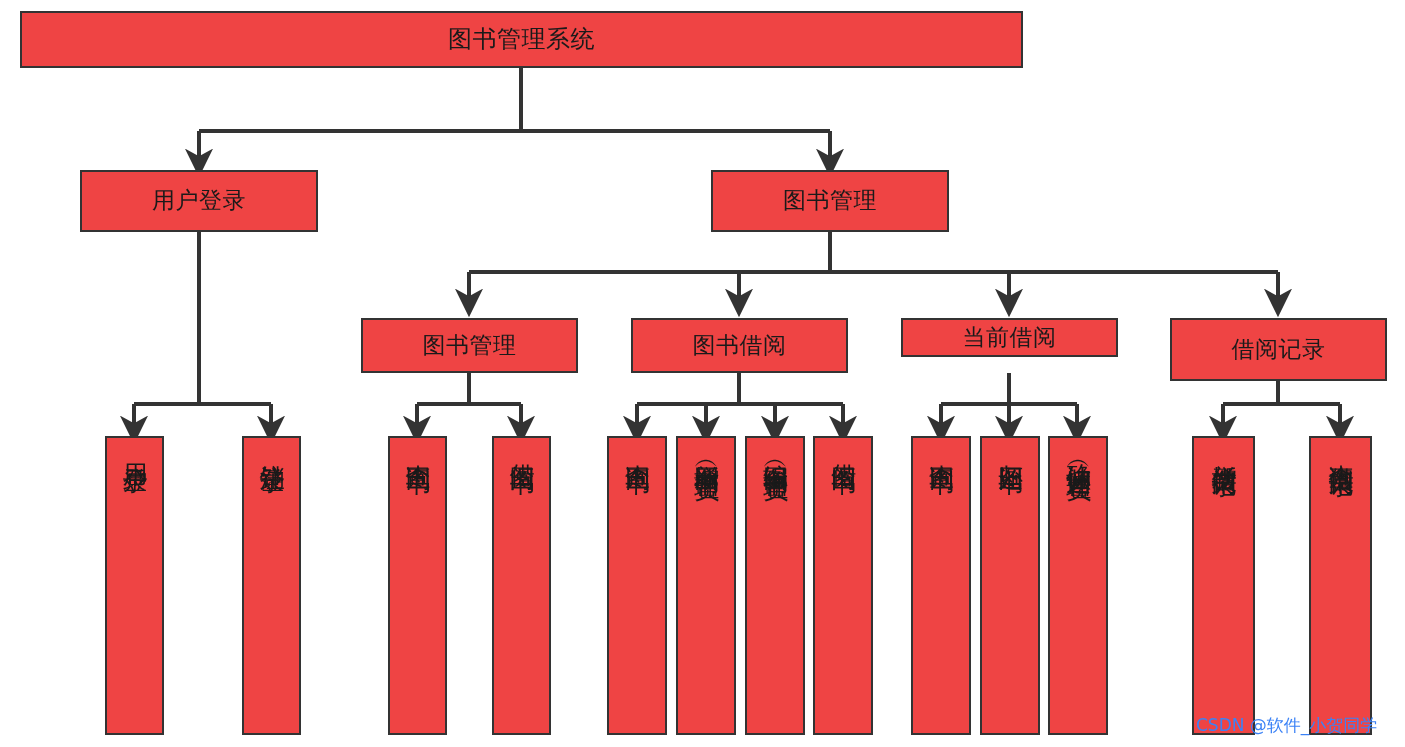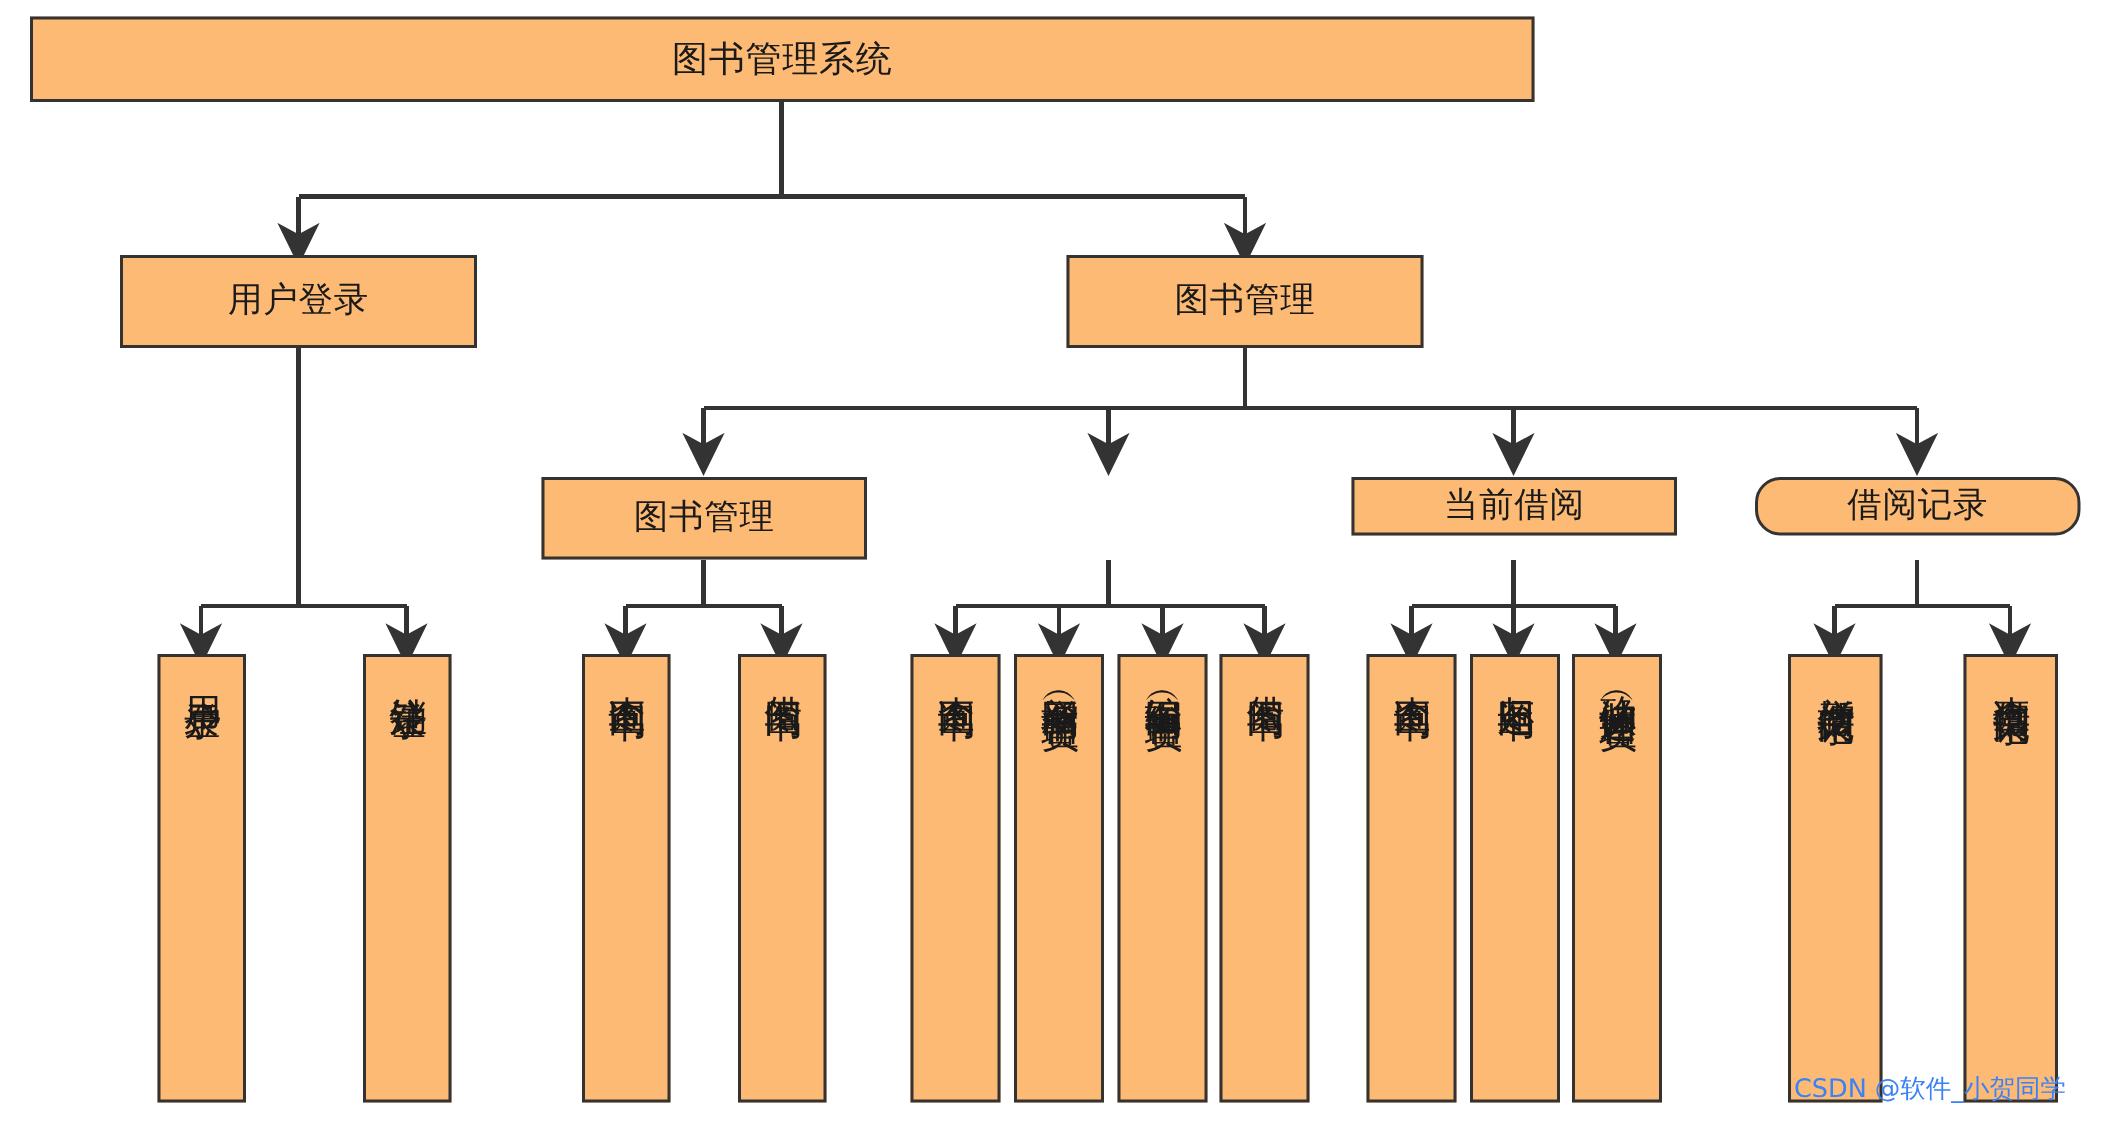--- a/index.html
+++ b/index.html
@@ -21,21 +21,21 @@
   #edge-layer {
     position: absolute;
     left: 0;
     top: 0;
     width: 1405px;
     height: 747px;
   }
   .node {
     position: absolute;
     box-sizing: border-box;
-    background: #fdba74;
+    background: #ef4444;
     border: 2px solid #333333;
     display: flex;
     align-items: center;
     justify-content: center;
     color: #1a1a1a;
     z-index: 2;
   }
   .node-label {
     display: block;
     text-align: center;
@@ -134,26 +134,29 @@
   </div>
 
   <div class="node horizontal" style="left:711px; top:170px; width:238px; height:62px;">
     <span class="node-label">图书管理</span>
   </div>
 
   <div class="node horizontal" style="left:361px; top:318px; width:217px; height:55px;">
     <span class="node-label">图书管理</span>
   </div>
 
+  <div class="node horizontal" style="left:631px; top:318px; width:217px; height:55px;">
+    <span class="node-label">图书借阅</span>
+  </div>
 
   <div class="node horizontal" style="left:901px; top:318px; width:217px; height:39px;">
     <span class="node-label">当前借阅</span>
   </div>
 
-  <div class="node horizontal" style="left:1170px; top:318px; width:217px; height:39px;border-radius:17px;">
+  <div class="node horizontal" style="left:1170px; top:318px; width:217px; height:63px;">
     <span class="node-label">借阅记录</span>
   </div>
 
   <div class="node vertical" style="left:105px; top:436px; width:59px; height:299px;">
     <span class="node-label">用户登录</span>
   </div>
 
   <div class="node vertical" style="left:242px; top:436px; width:59px; height:299px;">
     <span class="node-label">注销登录</span>
   </div>

